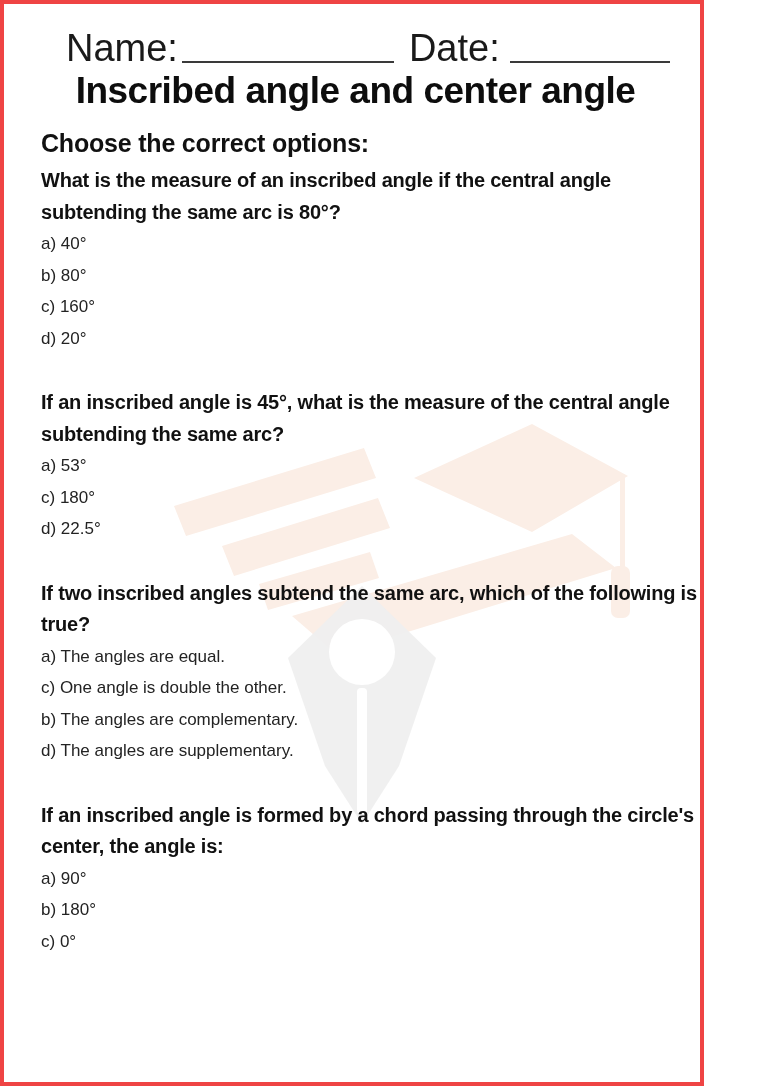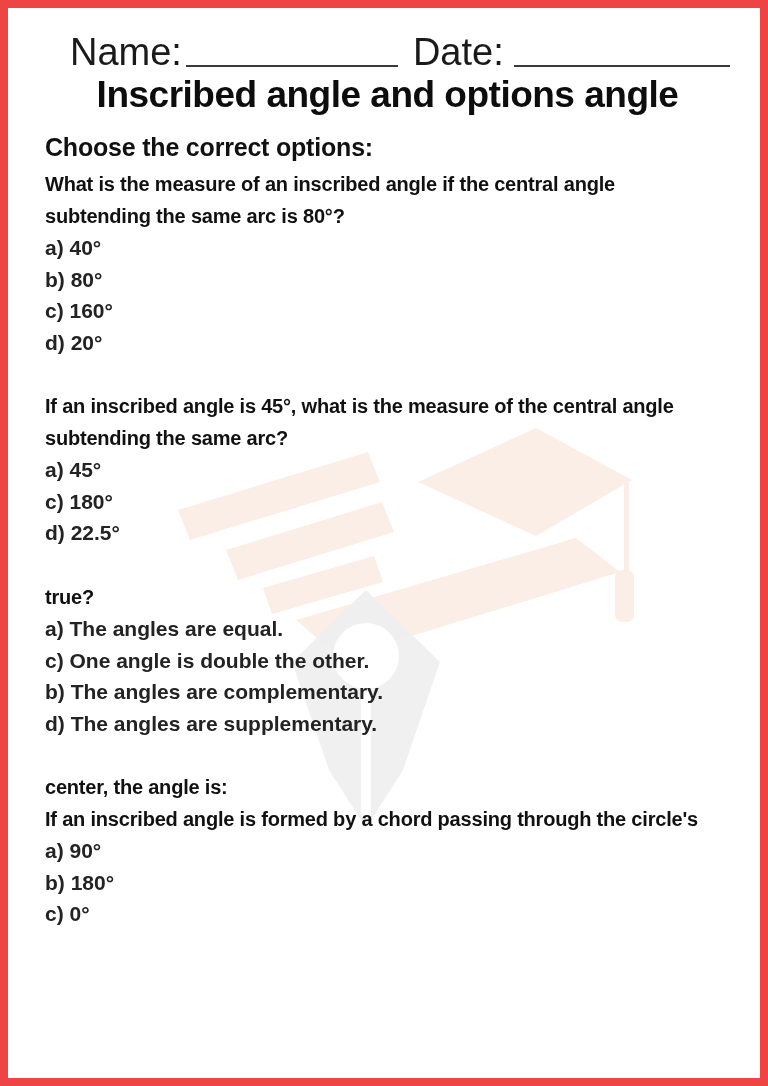--- a/index.html
+++ b/index.html
@@ -1,22 +1,22 @@
 <!DOCTYPE html>
 <html><head>
 <meta charset="utf-8">
 <style>
   * { margin: 0; padding: 0; box-sizing: border-box; }
   html, body { background: #ffffff; }
   .page {
     position: relative;
-    width: 768px;
+    width: 704px;
     height: 1086px;
     background: #ffffff;
-    border: 8px solid #ef4444;
+    border: 4px solid #ef4444;
     overflow: hidden;
     font-family: "Liberation Sans", sans-serif;
     color: #111111;
   }
   .watermark {
     position: absolute;
     left: 160px;
     top: 402px;
     width: 480px;
     height: 430px;
@@ -63,22 +63,22 @@
   .question { margin-top: 33px; }
   .question.first { margin-top: 7px; }
   .q-line {
     font-size: 20px;
     font-weight: 700;
     letter-spacing: -0.2px;
     line-height: 31.5px;
     white-space: nowrap;
   }
   .opt {
-    font-size: 21px;
-    font-weight: 700;
+    font-size: 17px;
+    font-weight: 400;
     color: #232323;
     line-height: 31.5px;
     white-space: nowrap;
   }
 </style>
 </head>
 <body>
 
 <div class="page">
 
@@ -101,51 +101,52 @@
 
   <div class="content">
 
     <div class="name-date-row">
       <span>Name:</span>
       <span class="blank blank-name"></span>
       <span class="date-label">Date:</span>
       <span class="blank blank-date"></span>
     </div>
 
-    <h1 class="page-title">Inscribed angle and options angle</h1>
+    <h1 class="page-title">Inscribed angle and center angle</h1>
 
     <div class="instruction">Choose the correct options:</div>
 
     <section class="question first">
       <div class="q-line">What is the measure of an inscribed angle if the central angle</div>
       <div class="q-line">subtending the same arc is 80°?</div>
       <div class="opt">a) 40°</div>
       <div class="opt">b) 80°</div>
       <div class="opt">c) 160°</div>
       <div class="opt">d) 20°</div>
     </section>
 
     <section class="question">
       <div class="q-line">If an inscribed angle is 45°, what is the measure of the central angle</div>
       <div class="q-line">subtending the same arc?</div>
-      <div class="opt">a) 45°</div>
+      <div class="opt">a) 53°</div>
       <div class="opt">c) 180°</div>
       <div class="opt">d) 22.5°</div>
     </section>
 
     <section class="question">
+      <div class="q-line">If two inscribed angles subtend the same arc, which of the following is</div>
       <div class="q-line">true?</div>
       <div class="opt">a) The angles are equal.</div>
       <div class="opt">c) One angle is double the other.</div>
       <div class="opt">b) The angles are complementary.</div>
       <div class="opt">d) The angles are supplementary.</div>
     </section>
 
     <section class="question">
+      <div class="q-line">If an inscribed angle is formed by a chord passing through the circle's</div>
       <div class="q-line">center, the angle is:</div>
-      <div class="q-line">If an inscribed angle is formed by a chord passing through the circle's</div>
       <div class="opt">a) 90°</div>
       <div class="opt">b) 180°</div>
       <div class="opt">c) 0°</div>
     </section>
 
   </div>
 </div>
 
 </body></html>

